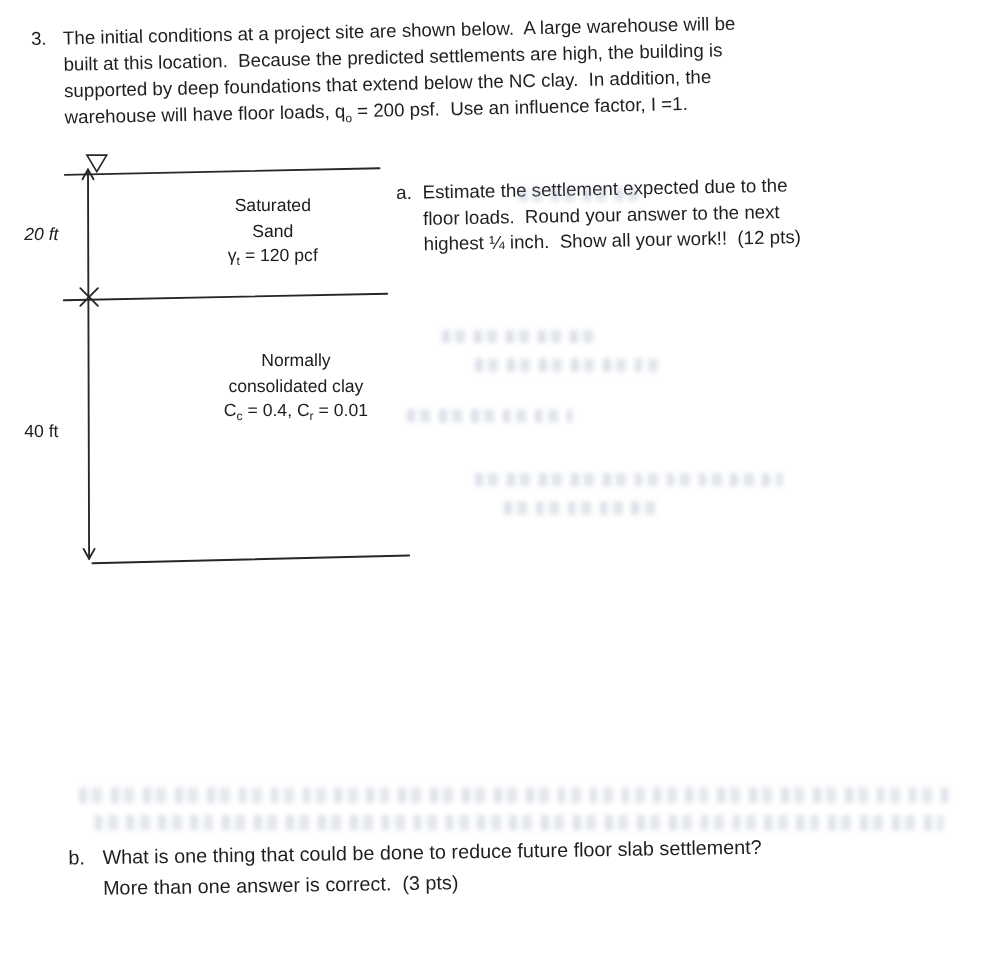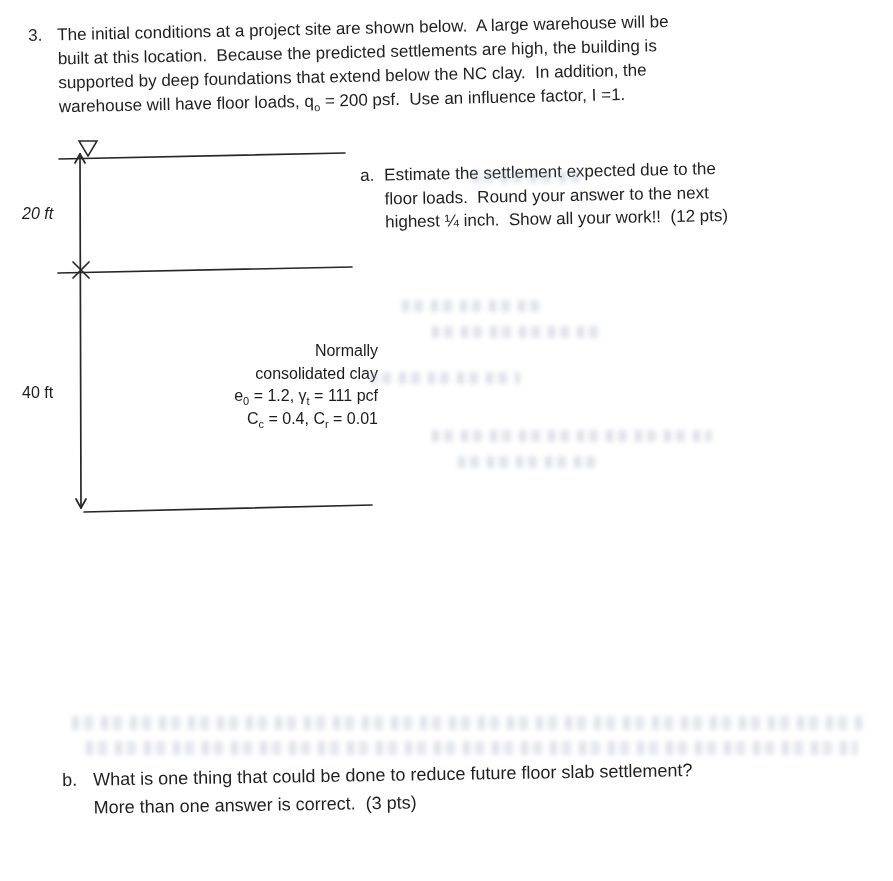--- a/index.html
+++ b/index.html
@@ -33,21 +33,21 @@
   .qb {
     position:absolute; left:62px; top:766px; width:805px;
     display:flex; gap:9px;
     transform:rotate(-0.9deg); transform-origin:0 0;
     font-size:18px; line-height:28px;
   }
   .qb .num { width:22px; flex:none; }
 
   .diagram-label { position:absolute; font-size:16px; color:#1c1c1c; }
   .sand-text { left:168px; top:177px; width:160px; text-align:center; line-height:22.5px; }
-  .clay-text { left:160px; top:340px; width:218px; text-align:right; line-height:22.5px; }
+  .clay-text { left:160px; top:318px; width:218px; text-align:center; line-height:22.5px; }
   .depth-20  { left:22px;  top:205px;font-style:italic; }
   .depth-40  { left:22px;  top:384px; }
 
   svg.profile { position:absolute; left:0; top:0; pointer-events:none; }
 
   sub { font-size:11px; line-height:0; }
 
   .ghost {
     position:absolute; height:12px;
     filter:blur(2.6px); opacity:.28; border-radius:2px;
@@ -88,27 +88,31 @@
       <path d="M73,262 L89,278 M89,262 L73,278"></path>
 
       <path d="M81,508 l-5,-9 M81,508 l5,-9"></path>
 
       <path d="M84,512 L372,505"></path>
     </g>
   </svg>
 
   <div class="diagram-label depth-20">20 ft</div>
 
+  <div class="diagram-label sand-text">
+    <div>Saturated</div>
+    <div>Sand</div>
+    <div><span>γ</span><sub>t</sub><span> = 120 pcf</span></div>
+  </div>
 
   <div class="diagram-label depth-40">40 ft</div>
 
   <div class="diagram-label clay-text">
     <div>Normally</div>
     <div>consolidated clay</div>
-    <div><span>e</span><sub>0</sub><span> = 1.2, γ</span><sub>t</sub><span> = 111 pcf</span></div>
     <div><span>C</span><sub>c</sub><span> = 0.4, C</span><sub>r</sub><span> = 0.01</span></div>
   </div>
 
   <section class="qa">
     <span class="num">a.</span>
     <div>
       <div class="textline">Estimate the settlement expected due to the</div>
       <div class="textline">floor loads.  Round your answer to the next</div>
       <div class="textline">highest ¼ inch.  Show all your work!!  (12 pts)</div>
     </div>

